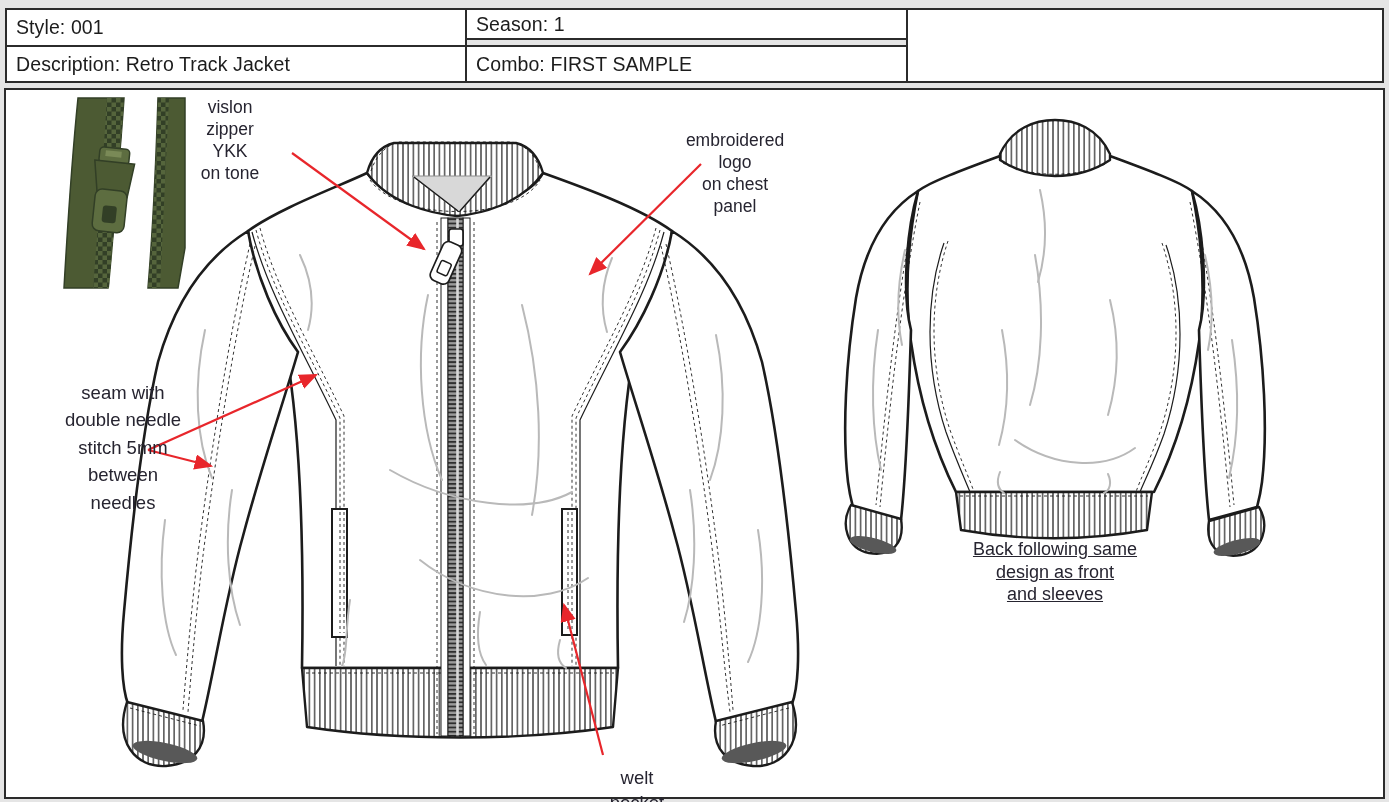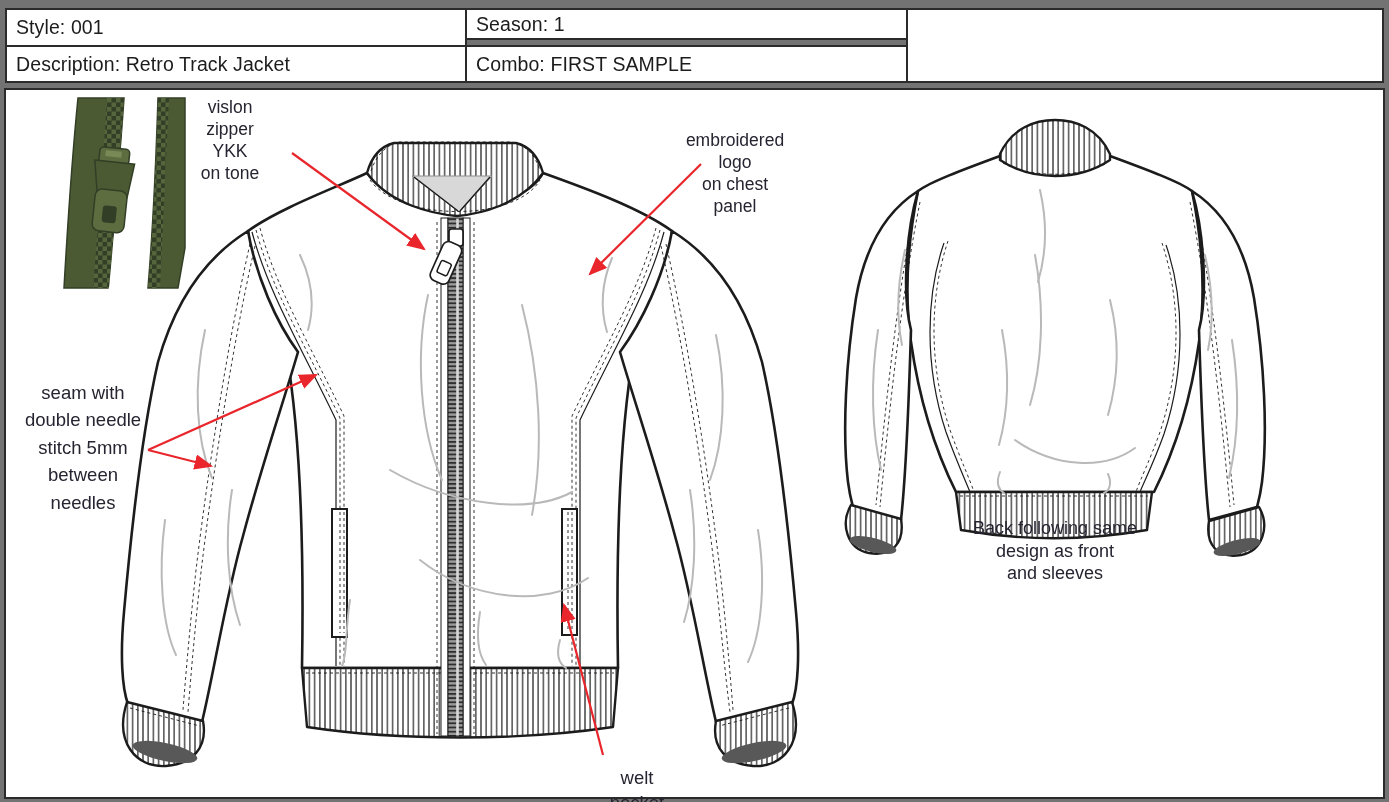--- a/index.html
+++ b/index.html
@@ -1,18 +1,18 @@
 <!DOCTYPE html>
 <html style="--arrow-red: #e8262b; --ink: #1c1c1c; --wrinkle: #b9b9b9; --lining: #d8d8d8; --text-ink: #262430; --olive: #4c5a33; --olive-dark: #323f26; --olive-light: #5d6d40;"><head>
 <meta charset="utf-8">
 <style>
   html,body { margin:0; padding:0; background:#ffffff; }
   .page {
     position:relative; width:1389px; height:802px; overflow:hidden;
-    background:#737373; font-family:"Liberation Sans", sans-serif;
+    background:#e5e5e5; font-family:"Liberation Sans", sans-serif;
   }
   
   .cell {
     position:absolute; box-sizing:border-box; border:2px solid #2b2b2b;
     display:flex; align-items:center; padding-left:9px;
     font-size:19.5px; color:#1c1c1c; background:#fff; letter-spacing:0.1px;
   }
   
   .main-box {
     position:absolute; left:4px; top:88px; width:1381px; height:711px;
@@ -31,21 +31,21 @@
   .redline  { fill:none; stroke:var(--arrow-red); stroke-width:2.2; }
   #arrowHead path { fill:var(--arrow-red); stroke:none; }
   .ol-base  { fill:var(--olive); stroke:var(--olive-dark); stroke-width:1.5; }
   .ol-light { fill:var(--olive-light); stroke:var(--olive-dark); stroke-width:1.5; }
   .ol-hole  { fill:var(--olive-dark); }
   
   .note {
     position:absolute; text-align:center; white-space:pre-line;
     color:var(--text-ink); line-height:22px; font-size:17.5px;
   }
-  .note-seam { font-size:18.5px; line-height:27.4px; }
+  .note-seam { font-size:18.5px; line-height:27.4px;margin-left:40px; }
   .note-welt { font-size:18.5px; line-height:25px; }
   .note-back { font-size:18px;   line-height:22.5px; }
 </style>
 </head>
 <body>
 
 <div class="page">
 
   <div class="cell" style="left:5px;   top:8px;  width:462px; height:39px;">Style: 001</div>
   <div class="cell" style="left:465px; top:8px;  width:443px; height:32px;">Season: 1</div>
@@ -299,16 +299,16 @@
 zipper
 YKK
 on tone</div>
   <div class="note note-seam" style="left:0px; top:379px; width:166px;">seam with
 double needle
 stitch 5mm
 between
 needles</div>
   <div class="note note-welt" style="left:577px; top:741px; width:120px;margin-top:24px;">welt
 pocket</div>
-  <div class="note note-back" style="left:940px; top:517px; width:230px;">Back following same
+  <div class="note note-back" style="left:940px; top:538px; width:230px;text-decoration:underline;">Back following same
 design as front
 and sleeves</div>
 </div>
 
 </body></html>

